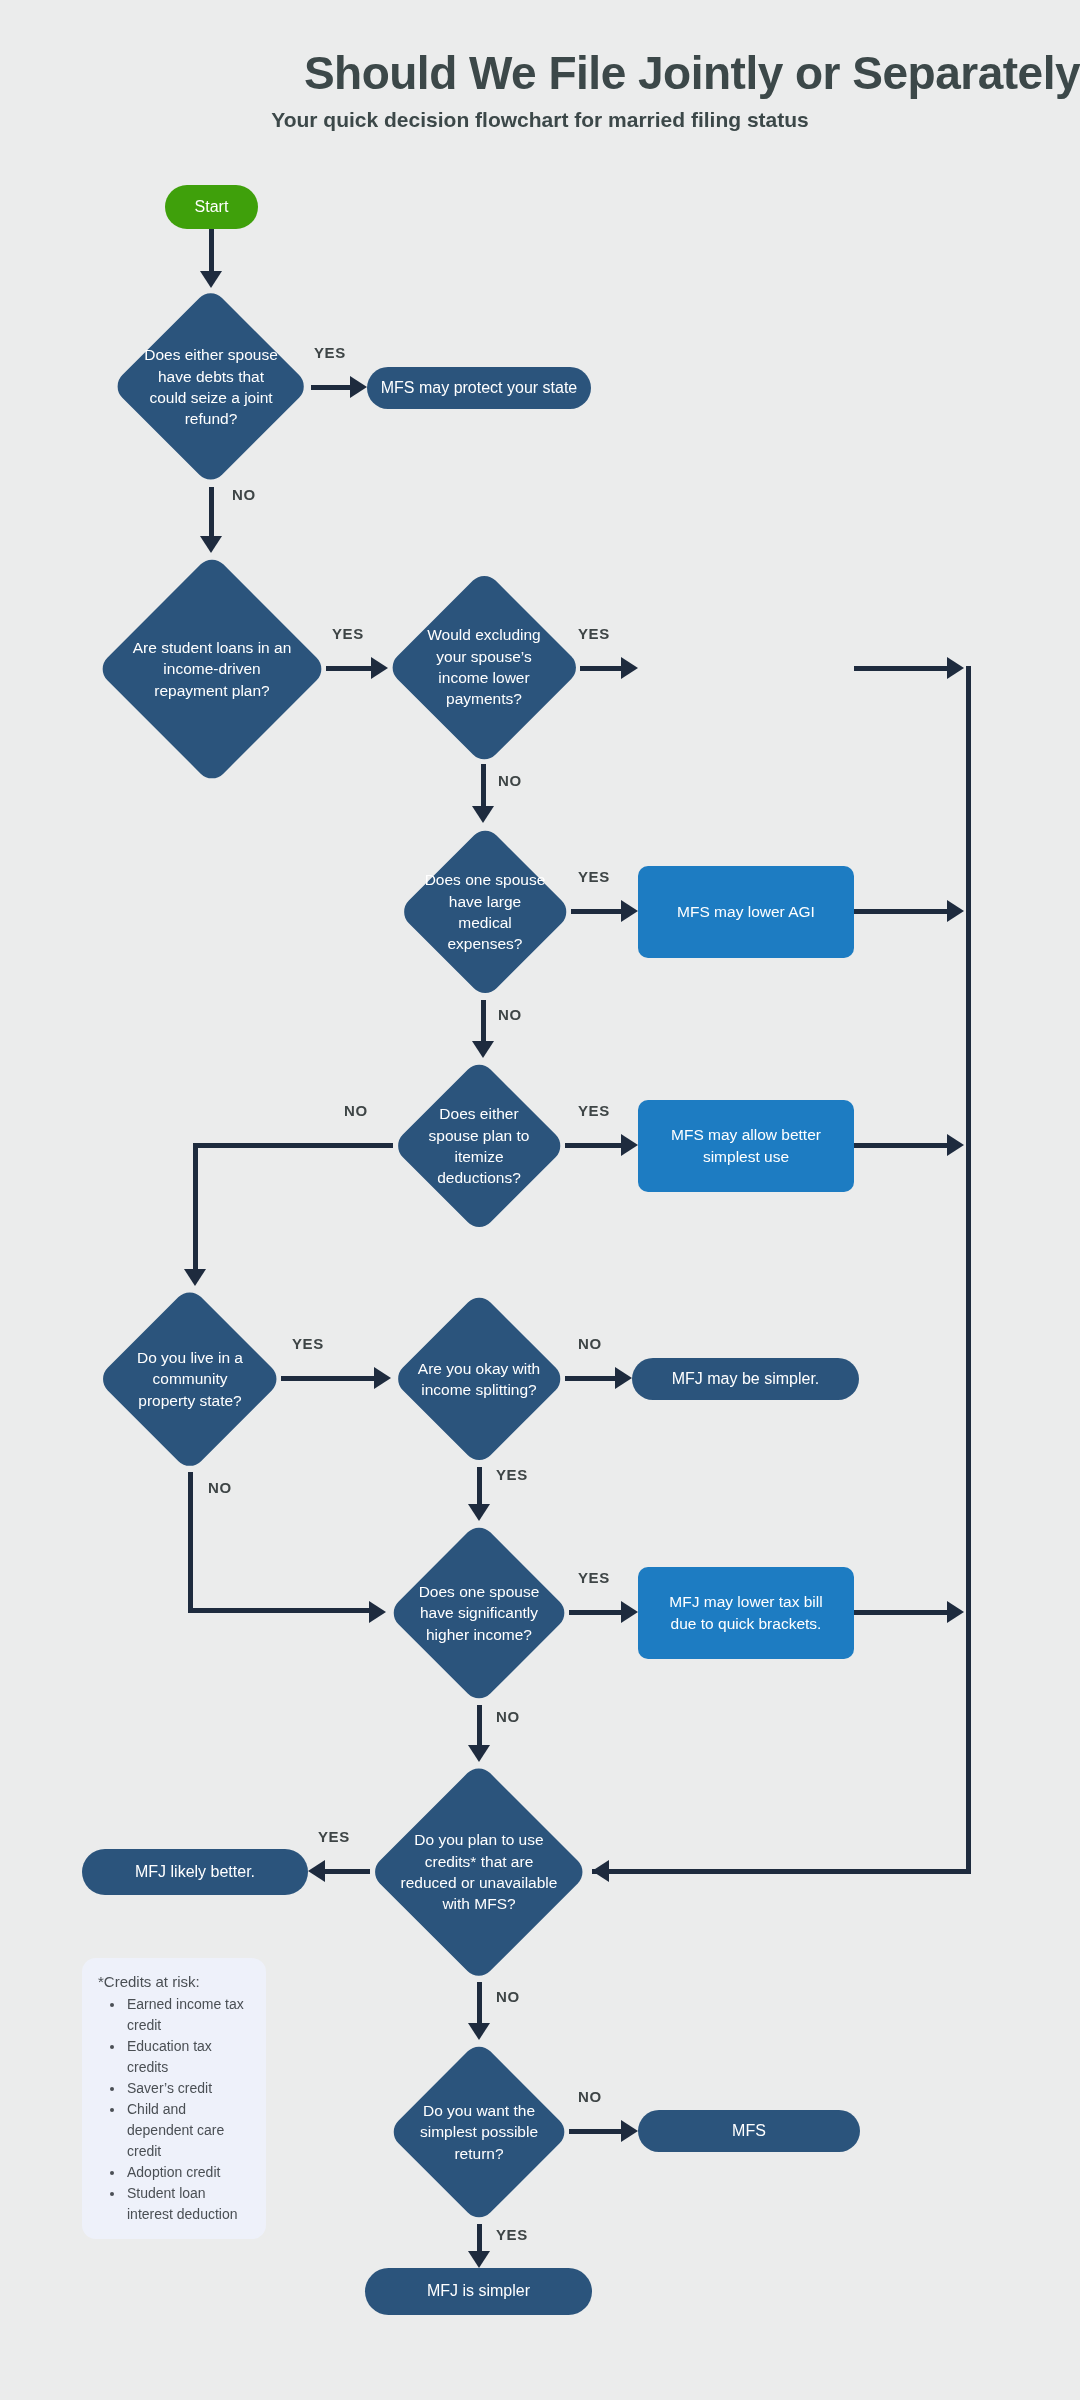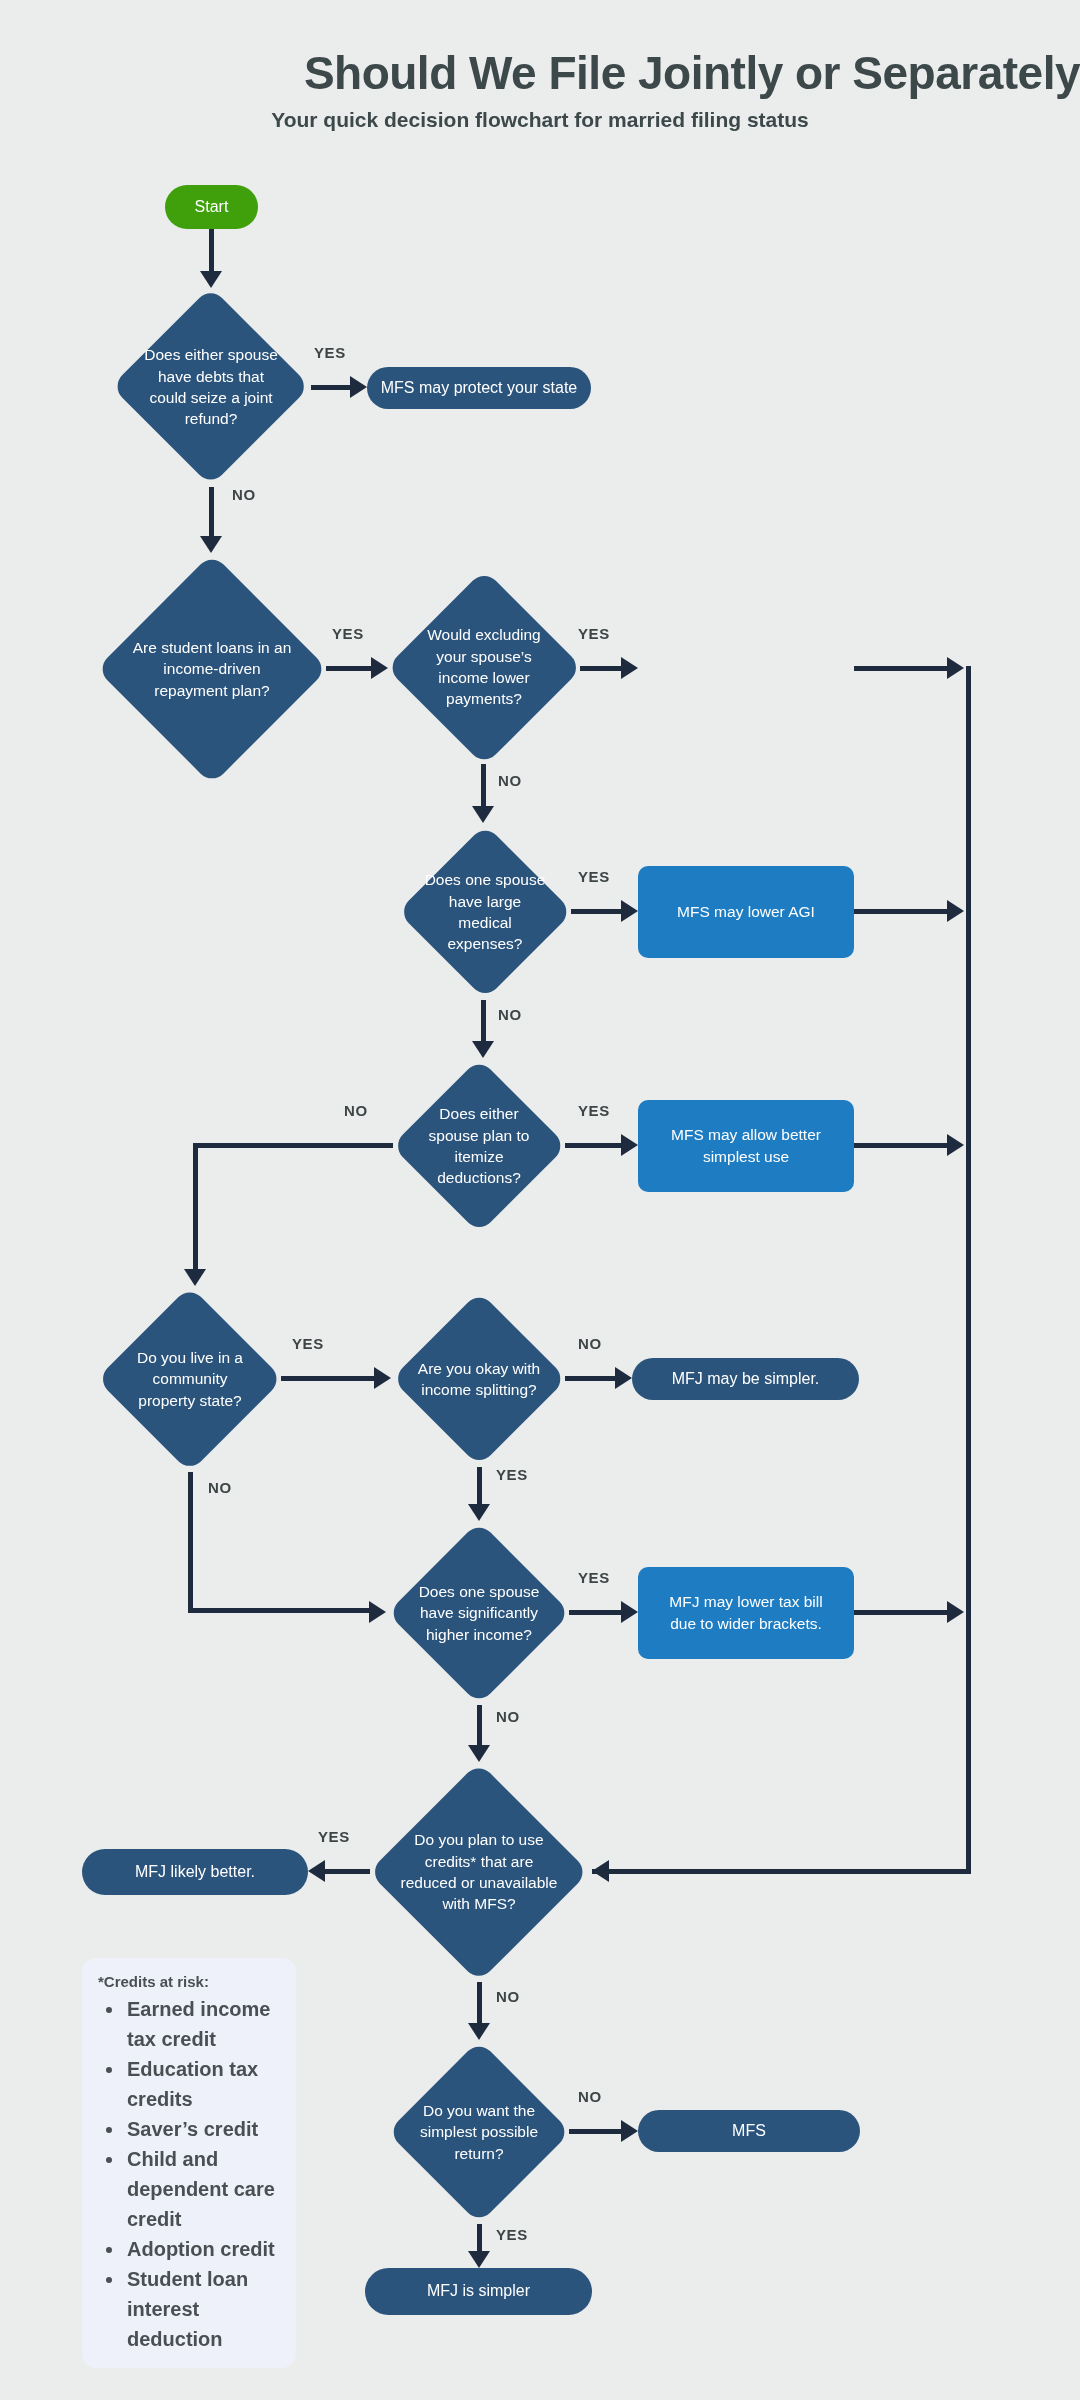--- a/index.html
+++ b/index.html
@@ -41,21 +41,21 @@
   .pill.start{background:var(--green);font-size:16px;}
 
   .resultbox{position:absolute;background:var(--blue);color:#fff;border-radius:10px;
     display:flex;align-items:center;justify-content:center;text-align:center;
     font-size:15.5px;line-height:1.45;padding:0 20px;}
 
   .credits{position:absolute;background:#eef1fa;border-radius:14px;color:#4a4f54;
     padding:13px 14px 14px 16px;}
   .credits .credits-title{font-size:15px;line-height:1.4;}
   .credits ul{margin:2px 0 0 0;padding-left:27px;}
-  .credits li{font-size:20px;line-height:1.5;padding-left:2px;}
+  .credits li{font-size:14px;line-height:1.5;padding-left:2px;}
 </style>
 </head>
 <body>
 
 <div class="canvas">
 
   <div class="page-title">Should We File Jointly or Separately</div>
   <div class="page-subtitle">Your quick decision flowchart for married filing status</div>
 
   <div class="line" style="left:209px;top:229px;width:5px;height:44px;"></div>
@@ -191,29 +191,29 @@
   <div class="diamond" style="left:391px;top:1291px;width:176px;height:176px;">
     <div class="shape"></div>
     <div class="dlabel">Are you okay with income splitting?</div>
   </div>
   <div class="pill" style="left:632px;top:1358px;width:227px;height:42px;">MFJ may be simpler.</div>
 
   <div class="diamond" style="left:387px;top:1521px;width:184px;height:184px;">
     <div class="shape"></div>
     <div class="dlabel">Does one spouse have significantly higher income?</div>
   </div>
-  <div class="resultbox" style="left:638px;top:1567px;width:216px;height:92px;">MFJ may lower tax bill due to wider brackets.</div>
+  <div class="resultbox" style="left:638px;top:1567px;width:216px;height:92px;">MFJ may lower tax bill due to quick brackets.</div>
 
   <div class="diamond" style="left:369px;top:1762px;width:220px;height:220px;">
     <div class="shape"></div>
     <div class="dlabel">Do you plan to use credits* that are reduced or unavailable with MFS?</div>
   </div>
   <div class="pill" style="left:82px;top:1849px;width:226px;height:46px;">MFJ likely better.</div>
 
-  <div class="credits" style="left:82px;top:1958px;width:214px;font-weight:bold;">
+  <div class="credits" style="left:82px;top:1958px;width:184px;">
     <div class="credits-title">*Credits at risk:</div>
     <ul>
       <li>Earned income tax credit</li>
       <li>Education tax credits</li>
       <li>Saver’s credit</li>
       <li>Child and dependent care credit</li>
       <li>Adoption credit</li>
       <li>Student loan interest deduction</li>
     </ul>
   </div>

